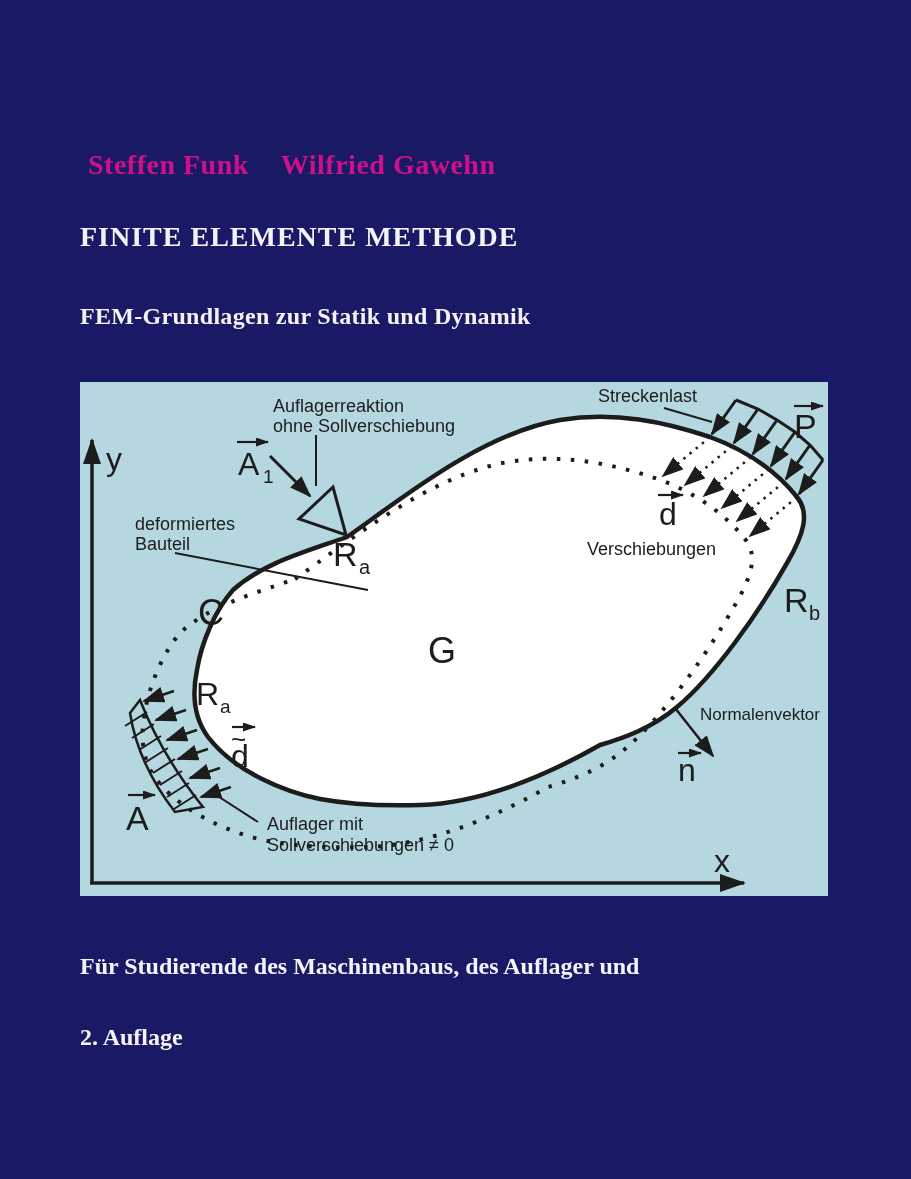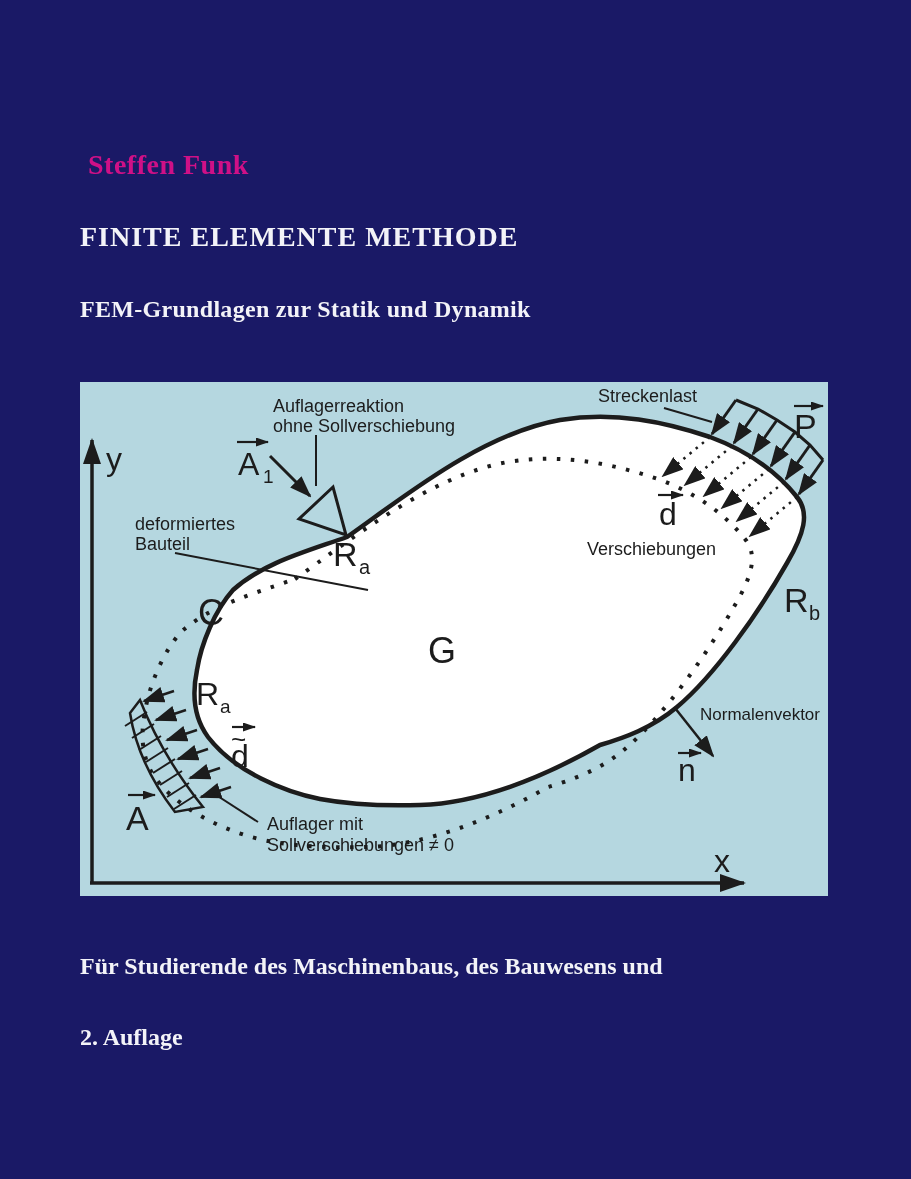--- a/index.html
+++ b/index.html
@@ -14,21 +14,21 @@
   }
   .authors{
     position:absolute;left:88px;top:149px;display:flex;gap:32px;
     color:var(--author-accent);font-weight:bold;font-size:28px;letter-spacing:.5px;align-items:flex-end;
   }
   .title{
     position:absolute;left:80px;top:221px;
     color:var(--cover-text);font-weight:bold;font-size:28px;letter-spacing:1px;white-space:nowrap;
   }
   .subtitle{
-    position:absolute;left:80px;top:296px;
+    position:absolute;left:80px;top:303px;
     color:var(--cover-text);font-weight:bold;font-size:24px;letter-spacing:.3px;white-space:nowrap;
   }
   .figure-wrap{
     position:absolute;left:80px;top:382px;width:748px;height:514px;
     background:var(--figure-background);
   }
   .audience{
     position:absolute;left:80px;top:950px;
     color:var(--cover-text);font-weight:bold;font-size:24px;line-height:33px;white-space:nowrap;
   }
@@ -46,20 +46,21 @@
   .body-outline{fill:var(--body-fill);stroke:var(--figure-ink);stroke-width:4.5;}
   .deformed{fill:none;stroke:var(--figure-ink);stroke-width:4;stroke-dasharray:3.5 10.5;}
   .dotarrow{stroke-dasharray:2.5 5.5;}
   marker path{fill:var(--figure-ink);}
 </style>
 </head>
 <body>
 
 <div class="authors">
   <span>Steffen Funk</span>
+  <span>Wilfried Gawehn</span>
 </div>
 
 <div class="title">FINITE ELEMENTE METHODE</div>
 <div class="subtitle">FEM-Grundlagen zur Statik und Dynamik</div>
 
 <div class="figure-wrap">
 <svg width="748" height="514" viewBox="0 0 748 514">
   <defs>
     <marker id="mBig" markerWidth="22" markerHeight="16" refX="20" refY="8" orient="auto" markerUnits="userSpaceOnUse">
       <path d="M0,0 L22,8 L0,16 Z"></path>
@@ -166,15 +167,15 @@
     <text class="t20" x="729" y="238">b</text>
     <text class="t17" x="620" y="338">Normalenvektor</text>
     <line class="ink w25" x1="595" y1="326" x2="633" y2="374" marker-end="url(#mBig)"></line>
     <line class="ink w22" x1="598" y1="371" x2="621" y2="371" marker-end="url(#mVec)"></line>
     <text class="t32" x="598" y="399">n</text>
   </g>
 </svg>
 </div>
 
 <div class="audience">
-  <div>Für Studierende des Maschinenbaus, des Bauwesens und</div>
+  <div>Für Studierende des Maschinenbaus, des Auflager und</div>
 </div>
 <div class="edition">2. Auflage</div>
 
 </body></html>

